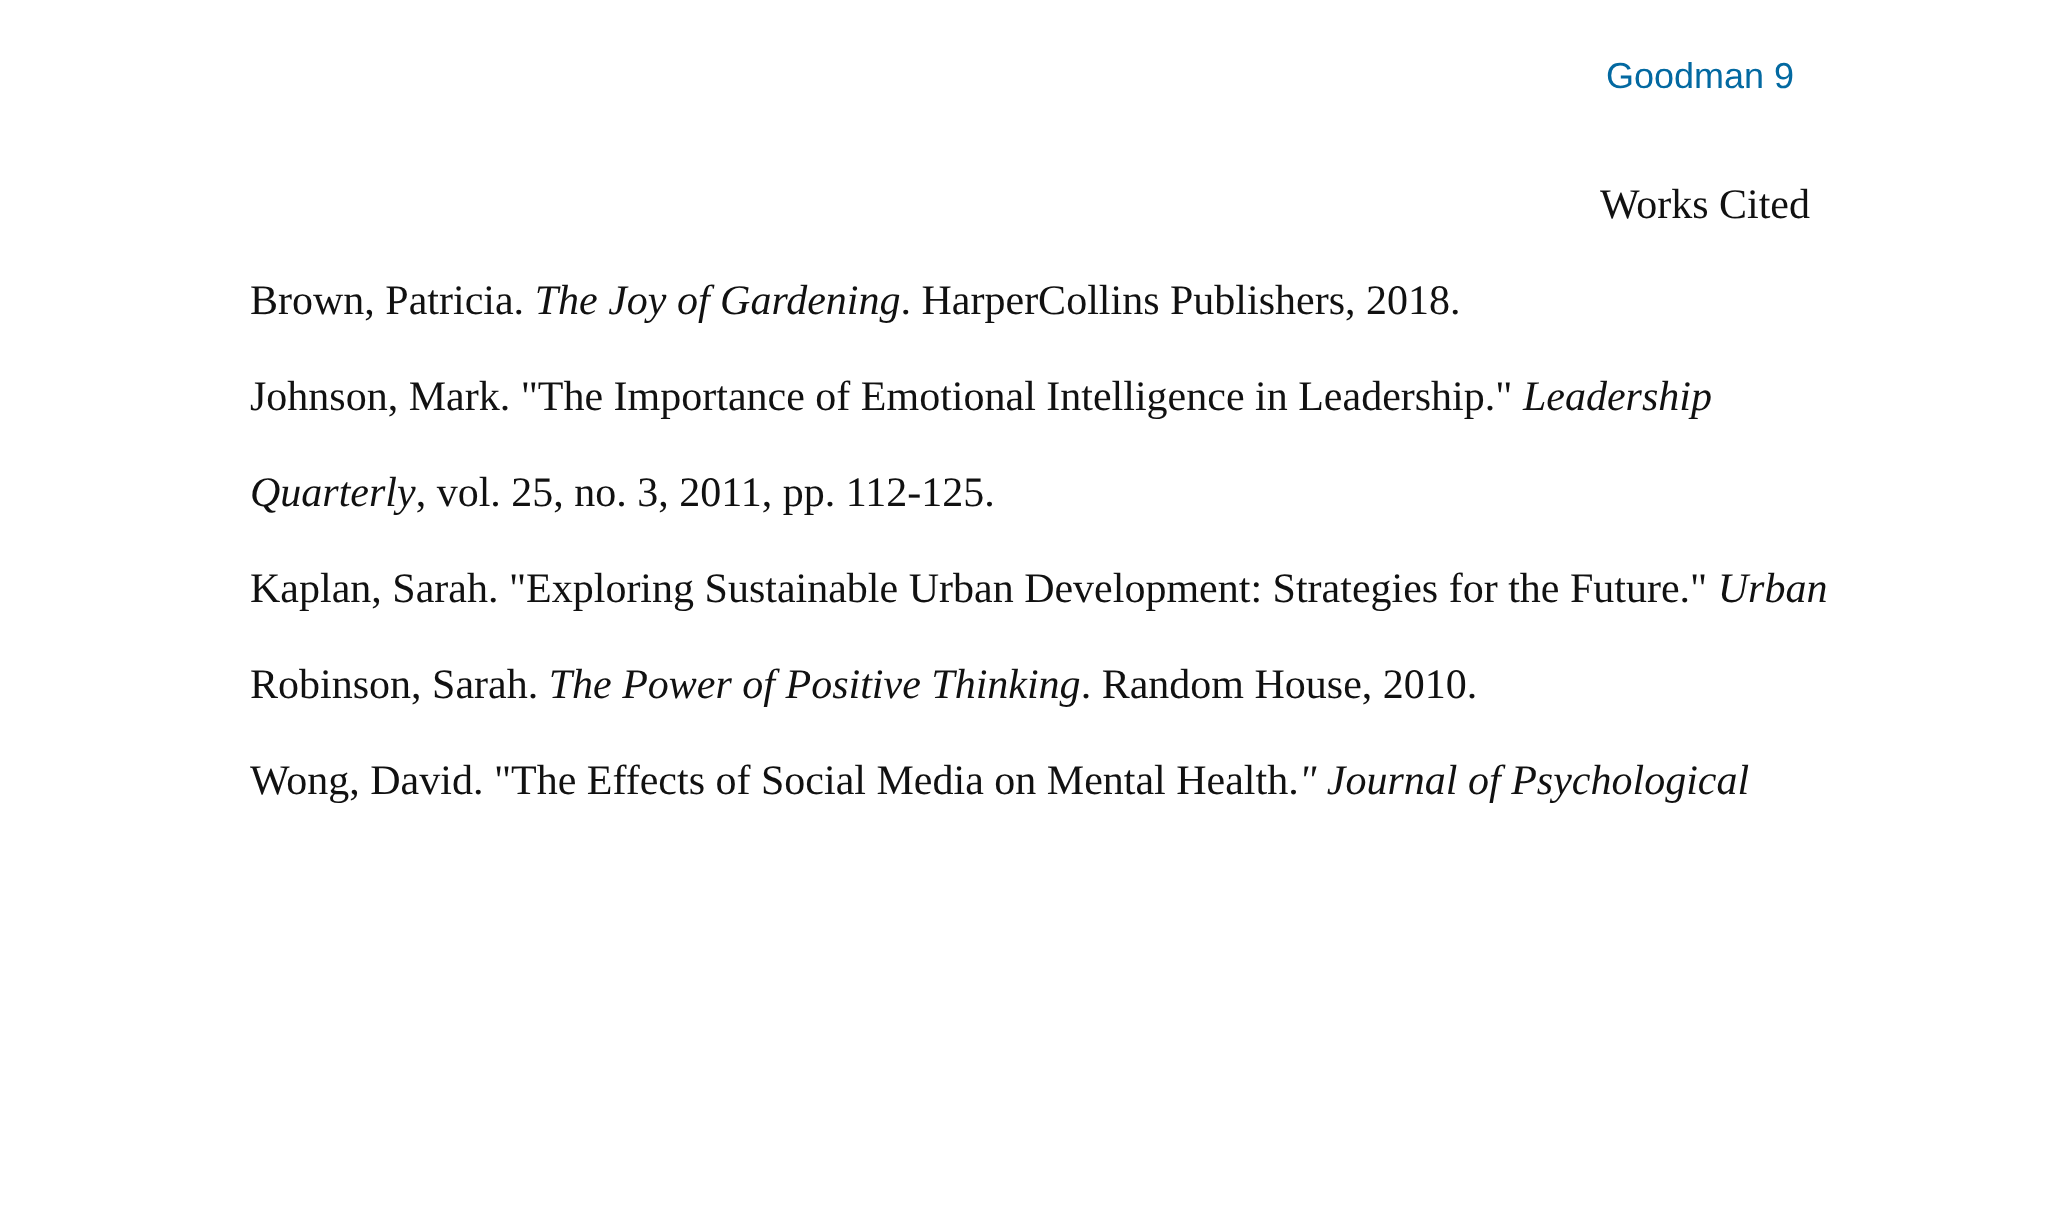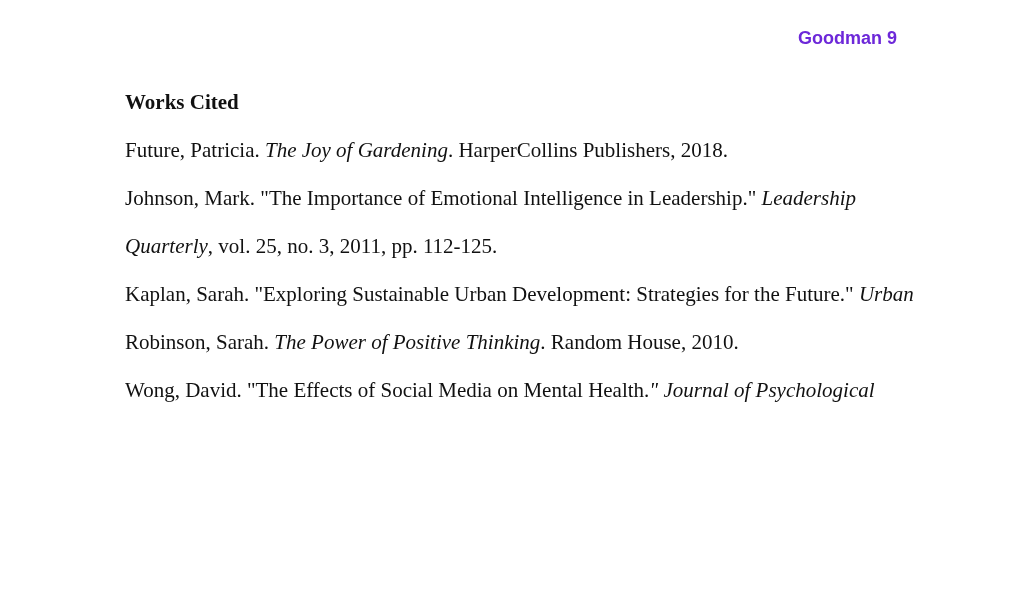--- a/index.html
+++ b/index.html
@@ -16,57 +16,57 @@
     width: 1024px;
     height: 614px;
     background: #ffffff;
   }
   .running-header {
     position: absolute;
     top: 28px;
     right: 127px;
     font-family: "Liberation Sans", sans-serif;
     font-size: 18px;
-    font-weight: 700;
-    color: #6d28d9;
+    font-weight: 400;
+    color: #0369a1;
     white-space: nowrap;
   }
   .content {
     position: absolute;
     top: 78px;
     left: 125px;
     right: 119px;
     line-height: 48px;
     font-size: 21px;
   }
   .doc-title {
-    text-align: left;
+    text-align: right;
     font-size: 21px;
-    font-weight: bold;
+    font-weight: normal;
   }
   .citation-entry { display: block; }
   .citation-line {
     display: block;
     white-space: nowrap;
   }
   .citation-line.indent {
   }
   .seg-italic { font-style: italic; }
 </style>
 </head>
 <body>
 
 <div class="page">
   <div class="running-header">Goodman 9</div>
 
   <div class="content">
     <div class="doc-title">Works Cited</div>
     <div id="citation-list">
         <div class="citation-entry">
-          <span class="citation-line"><span class="seg-plain">Future, Patricia. </span><span class="seg-italic">The Joy of Gardening</span><span class="seg-plain">. HarperCollins Publishers, 2018.</span></span>
+          <span class="citation-line"><span class="seg-plain">Brown, Patricia. </span><span class="seg-italic">The Joy of Gardening</span><span class="seg-plain">. HarperCollins Publishers, 2018.</span></span>
         </div>
         <div class="citation-entry">
           <span class="citation-line"><span class="seg-plain">Johnson, Mark. "The Importance of Emotional Intelligence in Leadership." </span><span class="seg-italic">Leadership</span></span>
           <span class="citation-line indent"><span class="seg-italic">Quarterly</span><span class="seg-plain">, vol. 25, no. 3, 2011, pp. 112-125.</span></span>
         </div>
         <div class="citation-entry">
           <span class="citation-line"><span class="seg-plain">Kaplan, Sarah. "Exploring Sustainable Urban Development: Strategies for the Future." </span><span class="seg-italic">Urban</span></span>
         </div>
         <div class="citation-entry">
           <span class="citation-line"><span class="seg-plain">Robinson, Sarah. </span><span class="seg-italic">The Power of Positive Thinking</span><span class="seg-plain">. Random House, 2010.</span></span>

